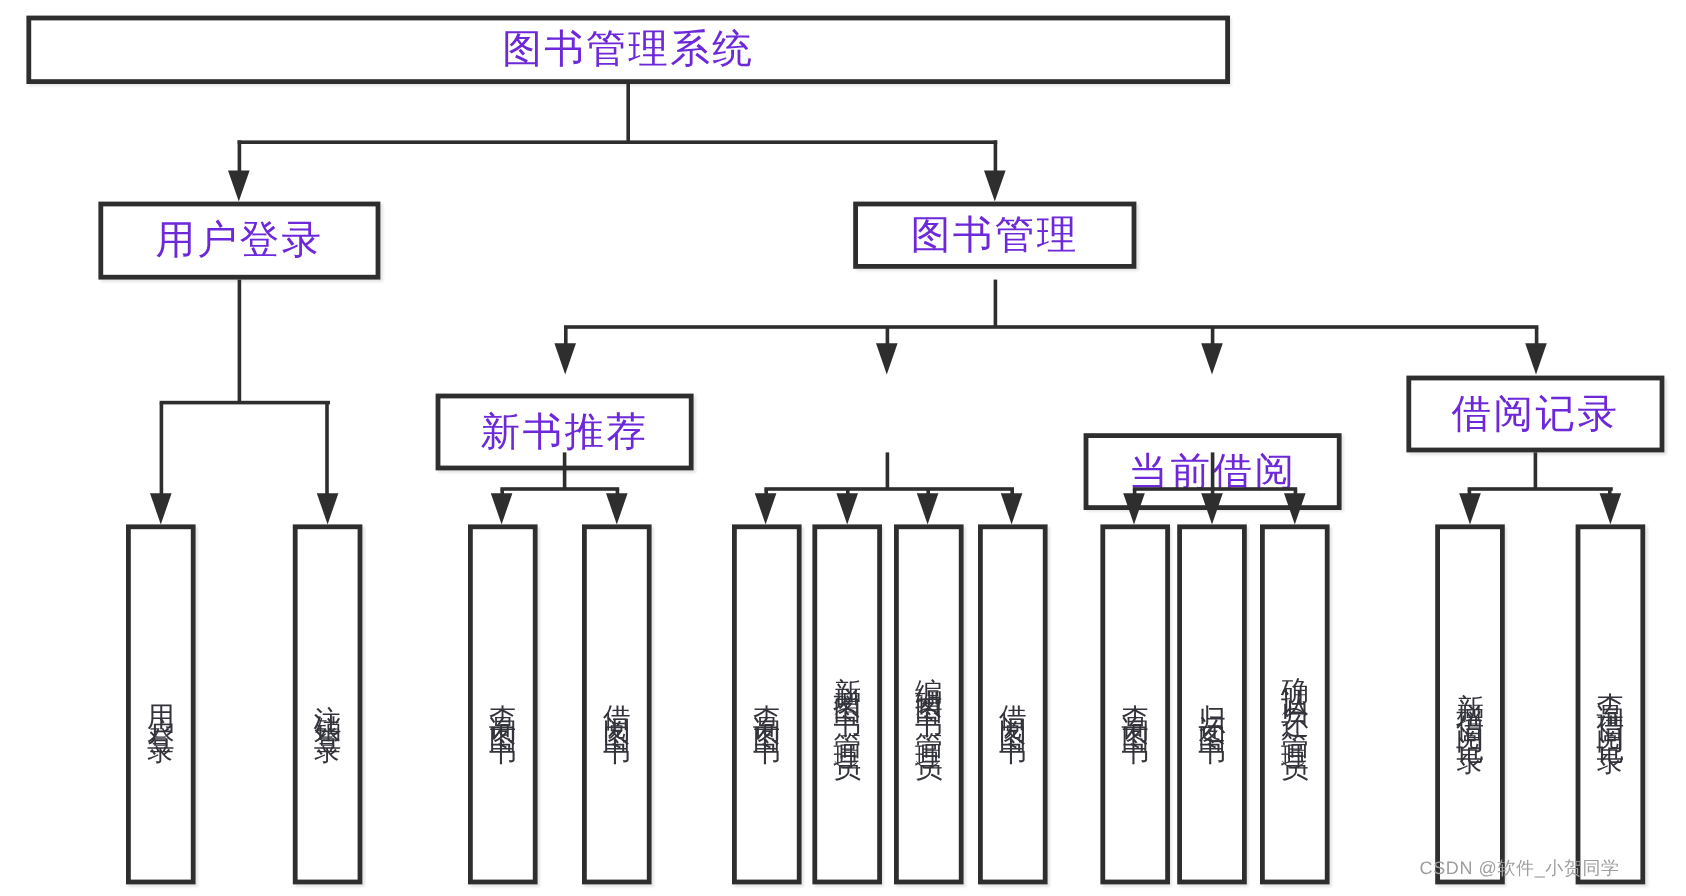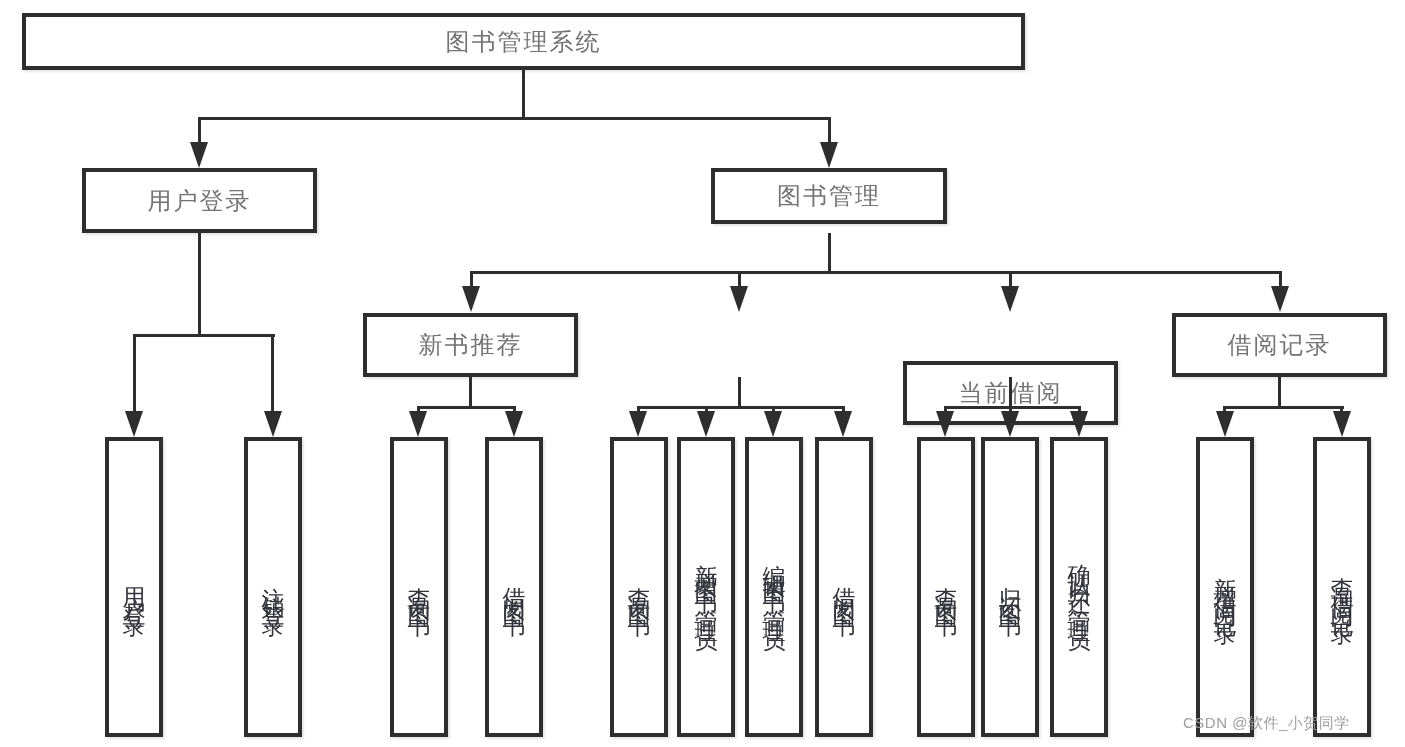--- a/index.html
+++ b/index.html
@@ -12,23 +12,23 @@
   }
   .box{
     position:absolute;
     background:#ffffff;
     border:4px solid #2e2e2e;
     box-sizing:border-box;
     display:flex;align-items:center;justify-content:center;
     box-shadow:2px 2px 2px rgba(0,0,0,0.10);
   }
   .node-label{
-    font-size:24px;
+    font-size:33px;
     letter-spacing:2px;
-    color:#737373;
+    color:#6d28d9;
     white-space:nowrap;
   }
   .leaf{width:58px;top:437px;height:300px;}
   .leaf-label{
     writing-mode:vertical-rl;
     text-orientation:mixed;
     font-size:23px;
     line-height:1;
     letter-spacing:0.4em;
     color:#33333b;
@@ -86,21 +86,21 @@
   <div class="hline" style="left:470px;top:271px;width:812px;"></div>
   <div class="vline" style="left:470px;top:273px;height:15px;"></div>
   <div class="arrow" style="left:462px;top:286px;"></div>
   <div class="vline" style="left:738px;top:273px;height:15px;"></div>
   <div class="arrow" style="left:730px;top:286px;"></div>
   <div class="vline" style="left:1009px;top:273px;height:15px;"></div>
   <div class="arrow" style="left:1001px;top:286px;"></div>
   <div class="vline" style="left:1279px;top:273px;height:15px;"></div>
   <div class="arrow" style="left:1271px;top:286px;"></div>
 
-  <div class="box" style="left:363px;top:313px;width:215px;height:64px;">
+  <div class="box" style="left:363px;top:328px;width:215px;height:64px;">
     <span class="node-label">新书推荐</span>
   </div>
   <div class="box" style="left:903px;top:313px;width:215px;height:64px;margin-top:48px;">
     <span class="node-label">当前借阅</span>
   </div>
   <div class="box" style="left:1172px;top:313px;width:215px;height:64px;">
     <span class="node-label">借阅记录</span>
   </div>
 
   <div class="vline" style="left:469px;top:377px;height:31px;"></div>

